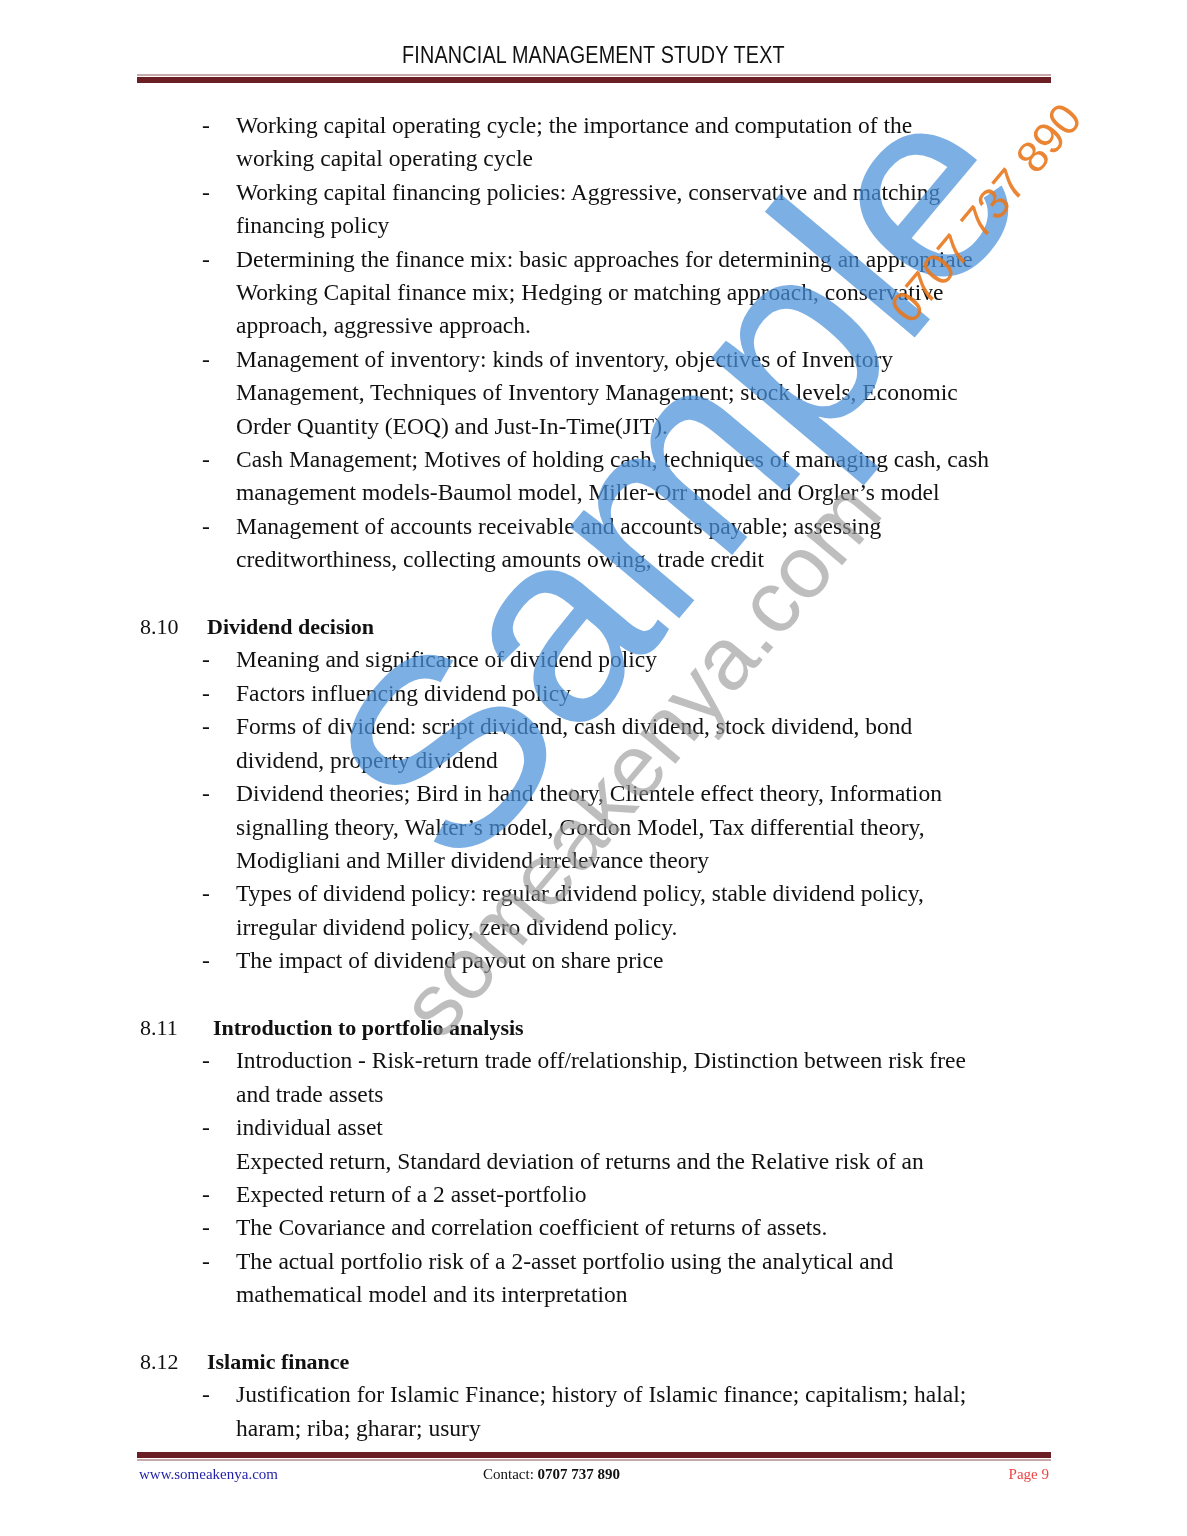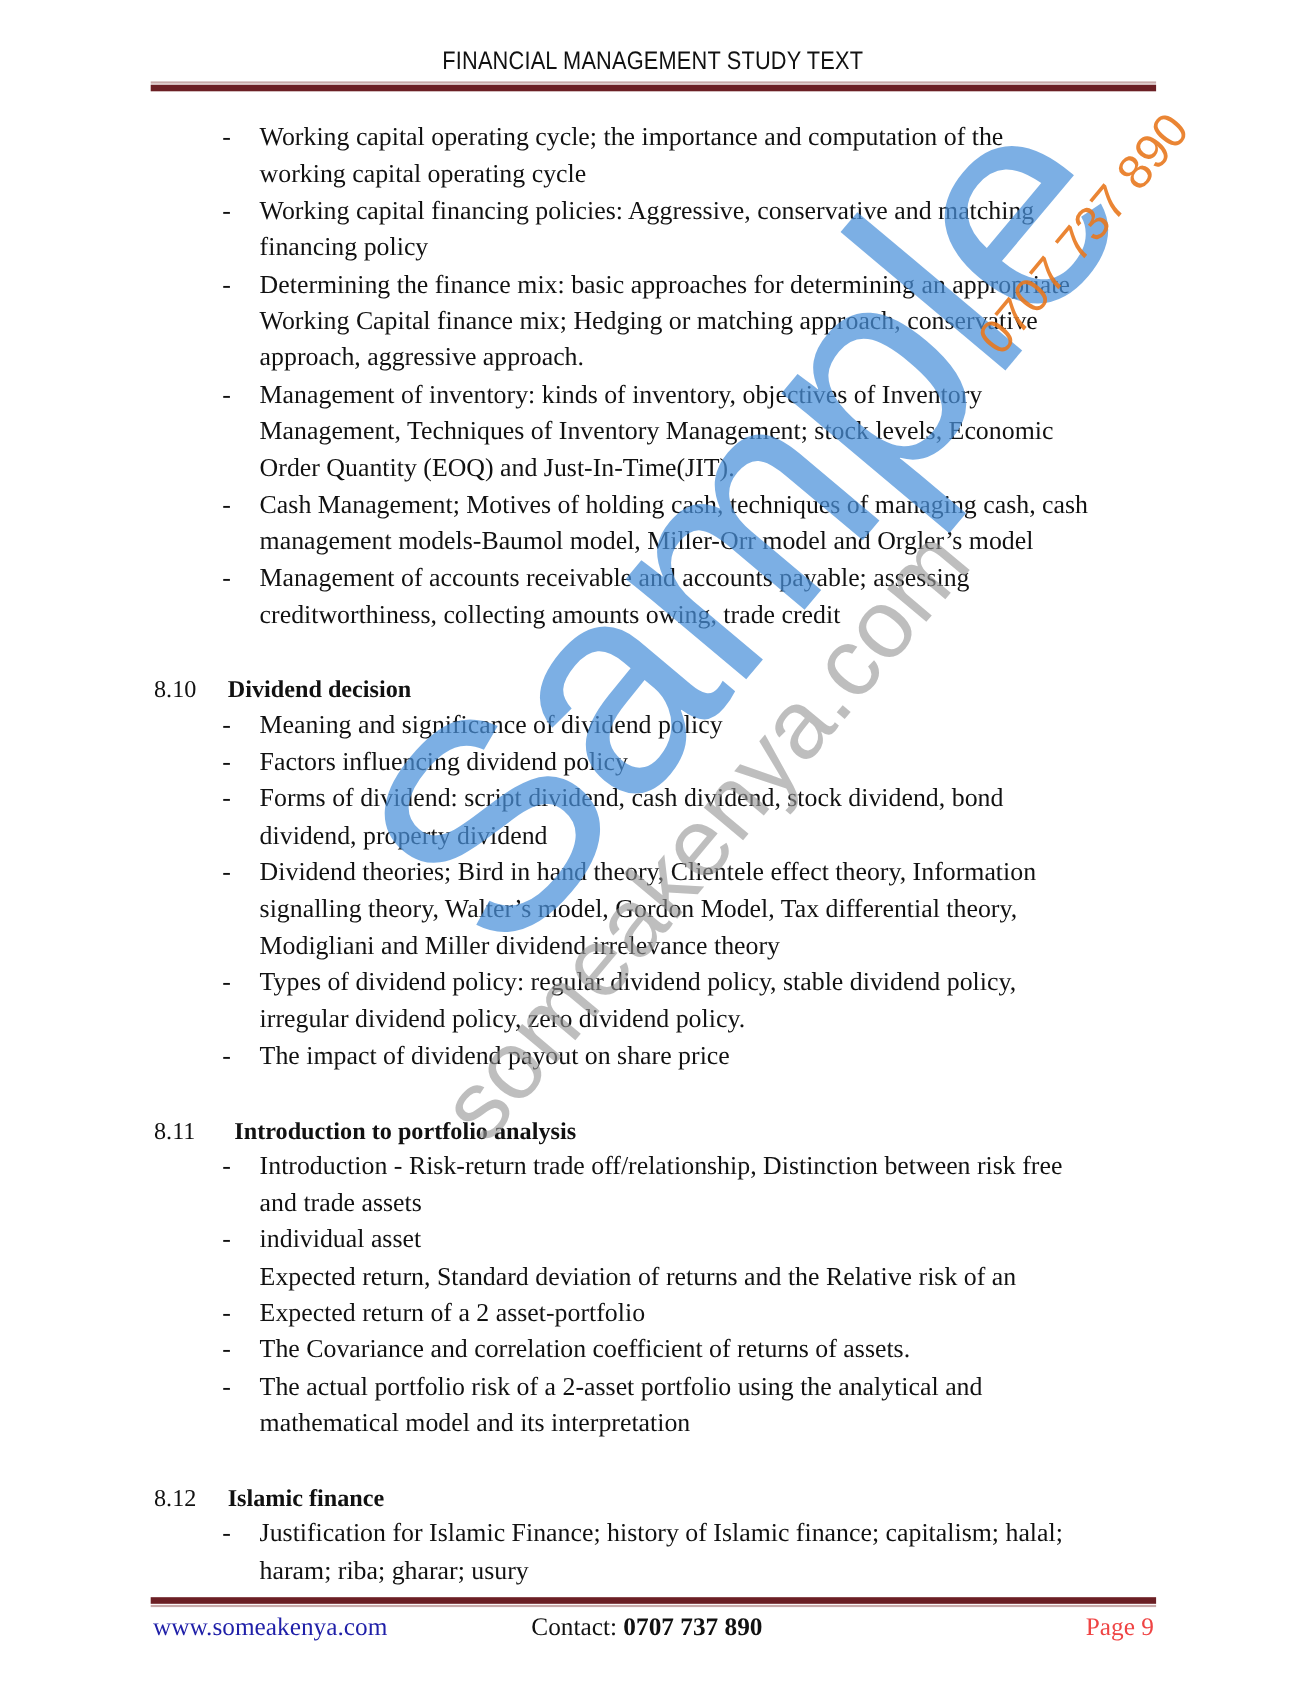--- a/index.html
+++ b/index.html
@@ -21,21 +21,21 @@
   .item .dash { position: absolute; left: 202px; top: 0; }
   .section { position: relative; margin-top: 33.4px; font-size: 22px; }
   .section .num { position: absolute; left: 140px; }
   .section .title { font-weight: bold; }
 
   .watermark { position: absolute; pointer-events: none; font-family: "Liberation Sans", "DejaVu Sans", sans-serif; white-space: nowrap; }
   .wm-sample { left: 210px; top: 430px; font-size: 270px; color: rgba(74,144,217,0.72); transform: rotate(-50deg); transform-origin: 0 0; letter-spacing: -4px; top: 720px; left: 270px; }
   .wm-site { left: 380px; top: 990px; font-size: 88px; color: rgba(150,150,150,0.62); transform: rotate(-50deg); transform-origin: 0 0; }
   .wm-phone { left: 880px; top: 300px; font-size: 44px; color: rgba(232,120,30,0.9); transform: rotate(-50deg); transform-origin: 0 0; }
 
-  .footer { position: absolute; top: 1466px; left: 137px; width: 914px; height: 30px; font-size: 23px; }
+  .footer { position: absolute; top: 1466px; left: 137px; width: 914px; height: 30px; font-size: 15px; }
   .footer .site { position: absolute; left: 2px; color: #1f1fa8; }
   .footer .contact { position: absolute; left: 346px; color: #111; }
   .footer .contact b { font-weight: bold; }
   .footer .page { position: absolute; right: 2px; color: #ef4444; }
 </style>
 </head>
 <body>
 
 <div class="page-header">FINANCIAL MANAGEMENT STUDY TEXT</div>
 <div class="rule top">

